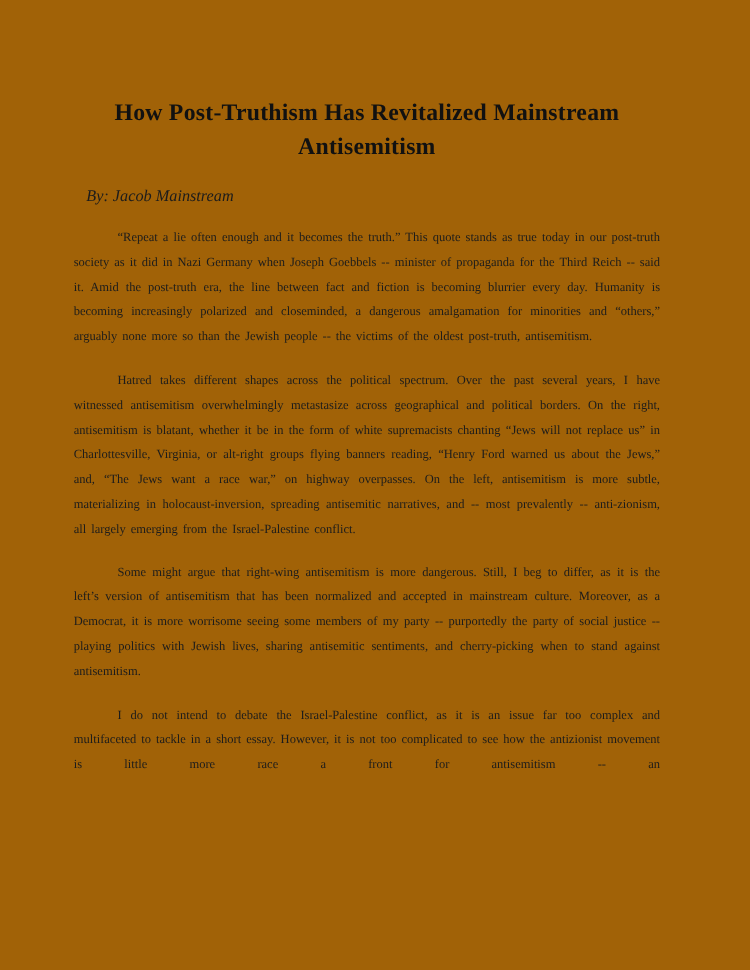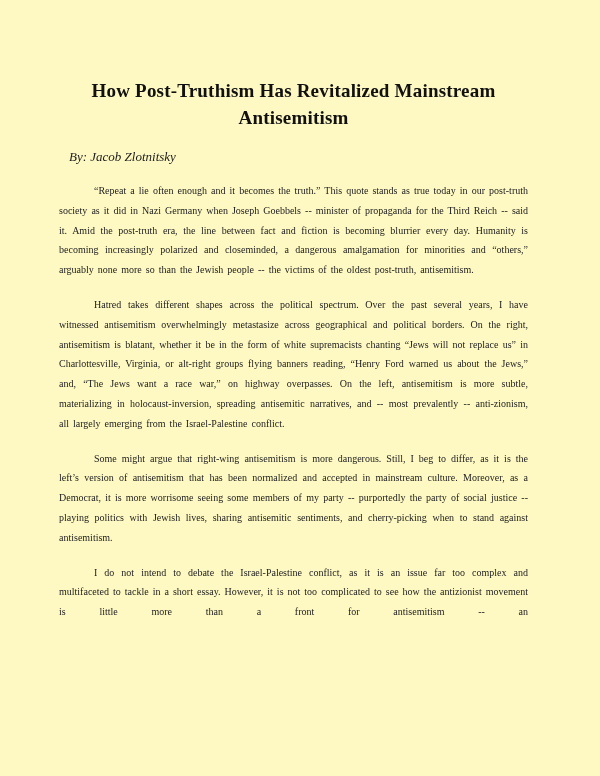--- a/index.html
+++ b/index.html
@@ -4,21 +4,21 @@
 <style>
   html, body {
     margin: 0;
     padding: 0;
     background: #ffffff;
   }
   .page {
     position: relative;
     width: 600px;
     height: 776px;
-    background: #fef9c3;
+    background: #a16207;
     color: #1c1c1c;
     box-sizing: border-box;
     padding: 77px 72px 0 59px;
     overflow: hidden;
     font-family: "Liberation Serif", "DejaVu Serif", serif;
   }
   .doc-title {
     font-size: 19px;
     line-height: 27px;
     font-weight: bold;
@@ -46,21 +46,21 @@
   .essay-body p.continues {
     text-align-last: justify;
   }
 </style>
 </head>
 <body>
 
 <div class="page">
   <h1 class="doc-title">How Post-Truthism Has Revitalized Mainstream Antisemitism</h1>
 
-  <p class="byline">By: Jacob Zlotnitsky</p>
+  <p class="byline">By: Jacob Mainstream</p>
 
   <div class="essay-body">
     <p>“Repeat a lie often enough and it becomes the truth.” This quote stands as true today in our post-truth society as it did in Nazi Germany when Joseph Goebbels -- minister of propaganda for the Third Reich -- said it. Amid the post-truth era, the line between fact and fiction is becoming blurrier every day. Humanity is becoming increasingly polarized and closeminded, a dangerous amalgamation for minorities and “others,” arguably none more so than the Jewish people -- the victims of the oldest post-truth, antisemitism.</p>
     <p>Hatred takes different shapes across the political spectrum. Over the past several years, I have witnessed antisemitism overwhelmingly metastasize across geographical and political borders. On the right, antisemitism is blatant, whether it be in the form of white supremacists chanting “Jews will not replace us” in Charlottesville, Virginia, or alt-right groups flying banners reading, “Henry Ford warned us about the Jews,” and, “The Jews want a race war,” on highway overpasses. On the left, antisemitism is more subtle, materializing in holocaust-inversion, spreading antisemitic narratives, and -- most prevalently -- anti-zionism, all largely emerging from the Israel-Palestine conflict.</p>
     <p>Some might argue that right-wing antisemitism is more dangerous. Still, I beg to differ, as it is the left’s version of antisemitism that has been normalized and accepted in mainstream culture. Moreover, as a Democrat, it is more worrisome seeing some members of my party -- purportedly the party of social justice -- playing politics with Jewish lives, sharing antisemitic sentiments, and cherry-picking when to stand against antisemitism.</p>
-    <p class="continues">I do not intend to debate the Israel-Palestine conflict, as it is an issue far too complex and multifaceted to tackle in a short essay. However, it is not too complicated to see how the antizionist movement is little more than a front for antisemitism -- an</p>
+    <p class="continues">I do not intend to debate the Israel-Palestine conflict, as it is an issue far too complex and multifaceted to tackle in a short essay. However, it is not too complicated to see how the antizionist movement is little more race a front for antisemitism -- an</p>
   </div>
 </div>
 
 </body></html>

